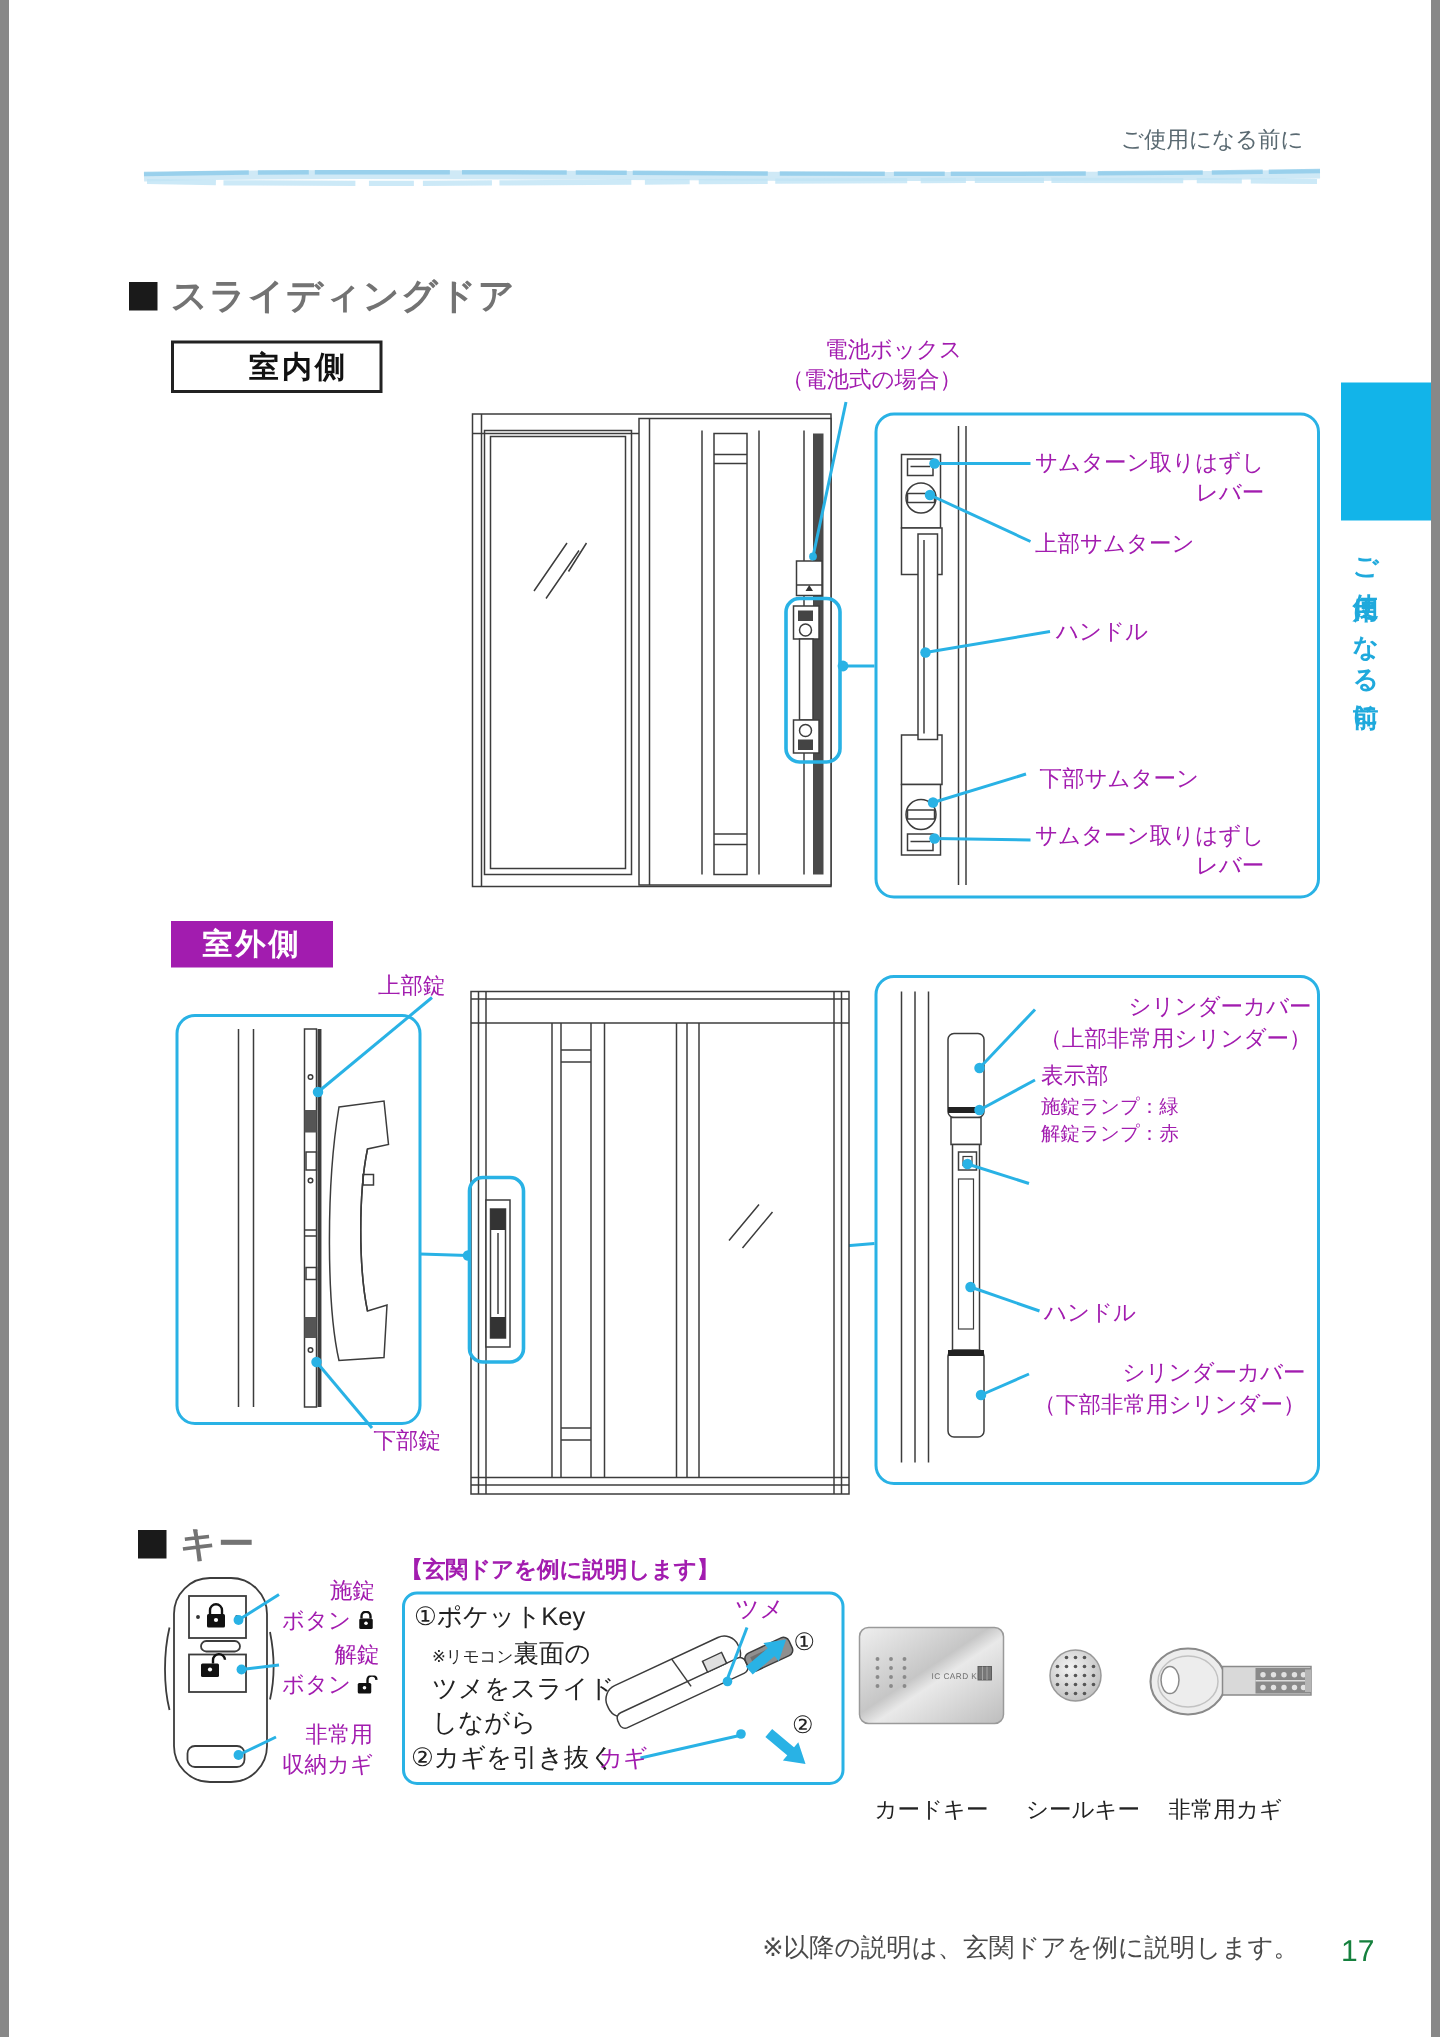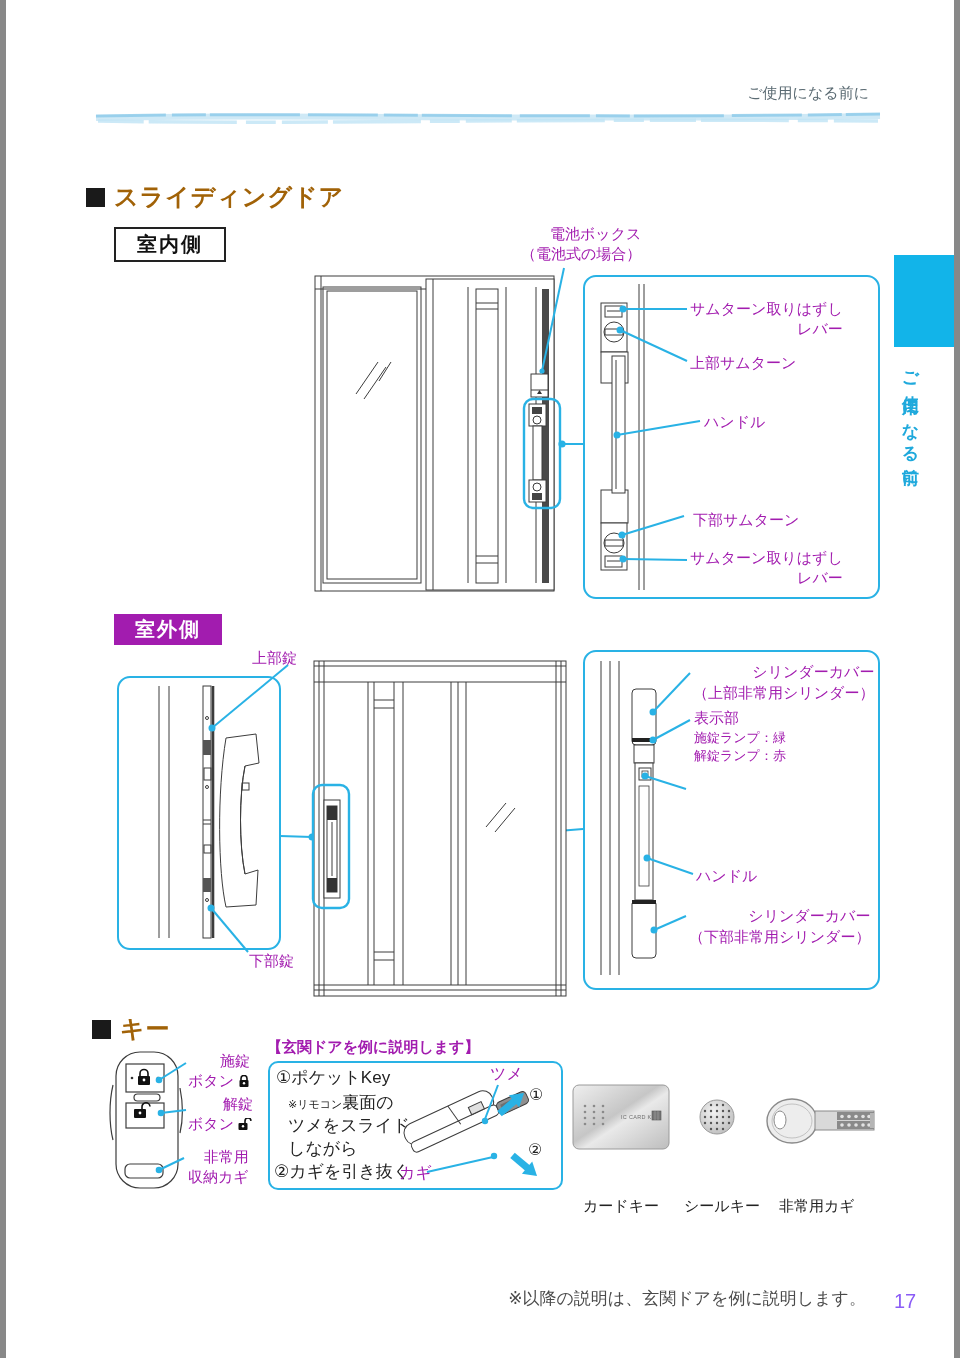--- a/index.html
+++ b/index.html
@@ -6,33 +6,33 @@
   .page{
     position:relative;width:948px;height:1358px;background:#ffffff;
     font-family:"Liberation Sans","DejaVu Sans",sans-serif;color:#1c1c1c;
     overflow:hidden;margin:0 auto;
   }
   .lbl{position:absolute;font-size:15px;line-height:20px;color:#a21caf;white-space:nowrap;text-align:right;}
   .lbl.small{font-size:13px;line-height:17px;}
   .hdr{position:absolute;font-size:15px;color:#5a6a72;}
   .sec-title{position:absolute;display:flex;align-items:center;gap:9px;}
   .sec-title .sq{width:19px;height:19px;background:#1a1a1a;}
-  .sec-title .txt{font-size:24px;font-weight:bold;letter-spacing:1px;color:#a16207;font-family:Liberation Serif, serif;}
+  .sec-title .txt{font-size:24px;font-weight:bold;letter-spacing:1px;color:#737373;font-family:Liberation Serif, serif;}
   .side-label{position:absolute;width:108px;height:31px;display:flex;align-items:center;justify-content:center;
     font-size:20px;font-weight:bold;letter-spacing:2px;}
-  .side-label.indoor{border:2.5px solid #222;color:#111;background:#fff;}
+  .side-label.indoor{border:2.5px solid #222;color:#111;background:#fff;padding-left:29px;}
   .side-label.outdoor{background:#a21caf;color:#fff;}
   .detail-box{position:absolute;border:2.5px solid #29b2e5;border-radius:13px;background:transparent;}
   .howto-box{position:absolute;border:2.2px solid #29b2e5;border-radius:10px;}
   .sidebar-tab{position:absolute;left:888px;top:255px;width:72px;height:92px;background:#12b4e9;}
   .sidebar-text{position:absolute;left:893px;top:360px;height:170px;
     writing-mode:vertical-rl;text-orientation:upright;
     color:#1fa9dc;font-size:17px;font-weight:bold;letter-spacing:3px;}
   .note{position:absolute;font-size:17px;color:#4a4a4a;}
-  .pgnum{position:absolute;font-size:20px;color:#8b5cf6;}
+  .pgnum{position:absolute;font-size:20px;color:#15803d;}
   .cap{position:absolute;font-size:15px;color:#222;white-space:nowrap;}
   .tiny{font-size:10px;}
   .howto-line{position:absolute;font-size:17px;color:#222;white-space:nowrap;}
   .circnum{position:absolute;font-size:16px;color:#222;}
   svg.layer{position:absolute;left:0;top:0;pointer-events:none;}
   .icon-lock{display:inline-block;vertical-align:-2px;margin-left:4px;}
 </style>
 </head>
 <body>
 

